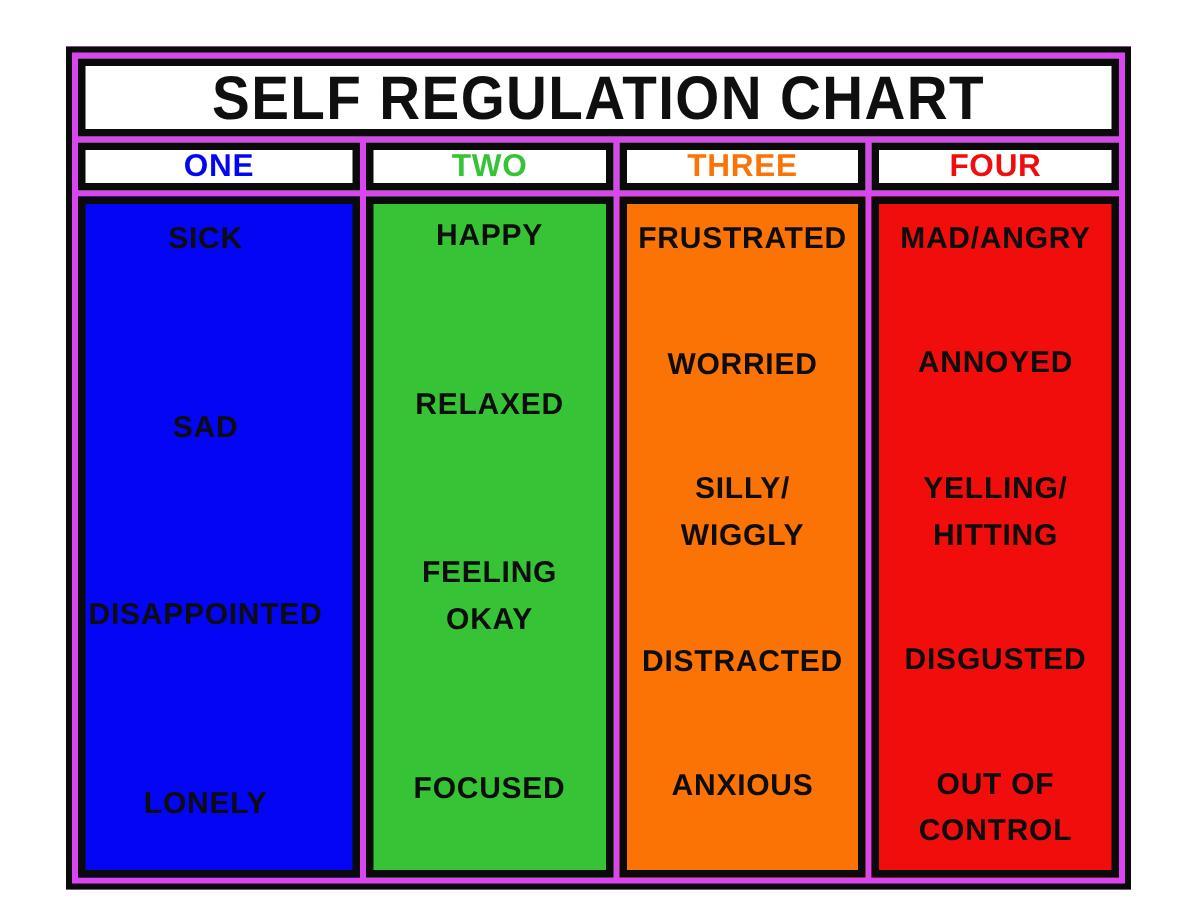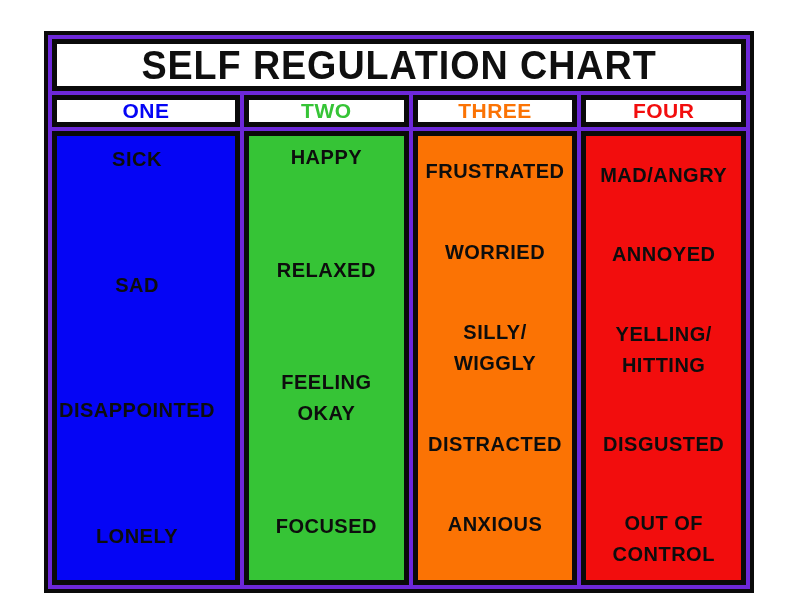--- a/index.html
+++ b/index.html
@@ -15,21 +15,21 @@
     background: #ffffff;
     overflow: hidden;
   }
   .frame {
     position: absolute;
     left: 44px;
     top: 31px;
     width: 710px;
     height: 562px;
     border: 4px solid #0a0a0a;
-    background: #6d28d9;
+    background: #d946ef;
     box-sizing: border-box;
     padding: 4px;
   }
   .grid {
     display: grid;
     width: 100%;
     height: 100%;
     grid-template-columns: repeat(4, 1fr);
     grid-template-rows: 52px 32px 1fr;
     gap: 4px;
@@ -70,22 +70,22 @@
   .body-cell .word {
     font-size: 20px;
     font-weight: 900;
     color: #0d0d0d;
     letter-spacing: 0.5px;
     white-space: pre-line;
     line-height: 1.55;
   }
   .col-1 { padding: 8px 20px 28px 2px; }
   .col-2 { padding: 6px 2px 38px 2px; }
-  .col-3 { padding: 20px 2px 40px 2px; }
-  .col-4 { padding: 24px 2px 10px 2px; }
+  .col-3 { padding: 8px 2px 40px 2px; }
+  .col-4 { padding: 8px 2px 10px 2px; }
 </style>
 </head>
 <body>
 
 <div class="page">
   <div class="frame">
     <div class="grid">
 
       <div class="cell title-cell">
         <span class="title-text">SELF REGULATION CHART</span>

